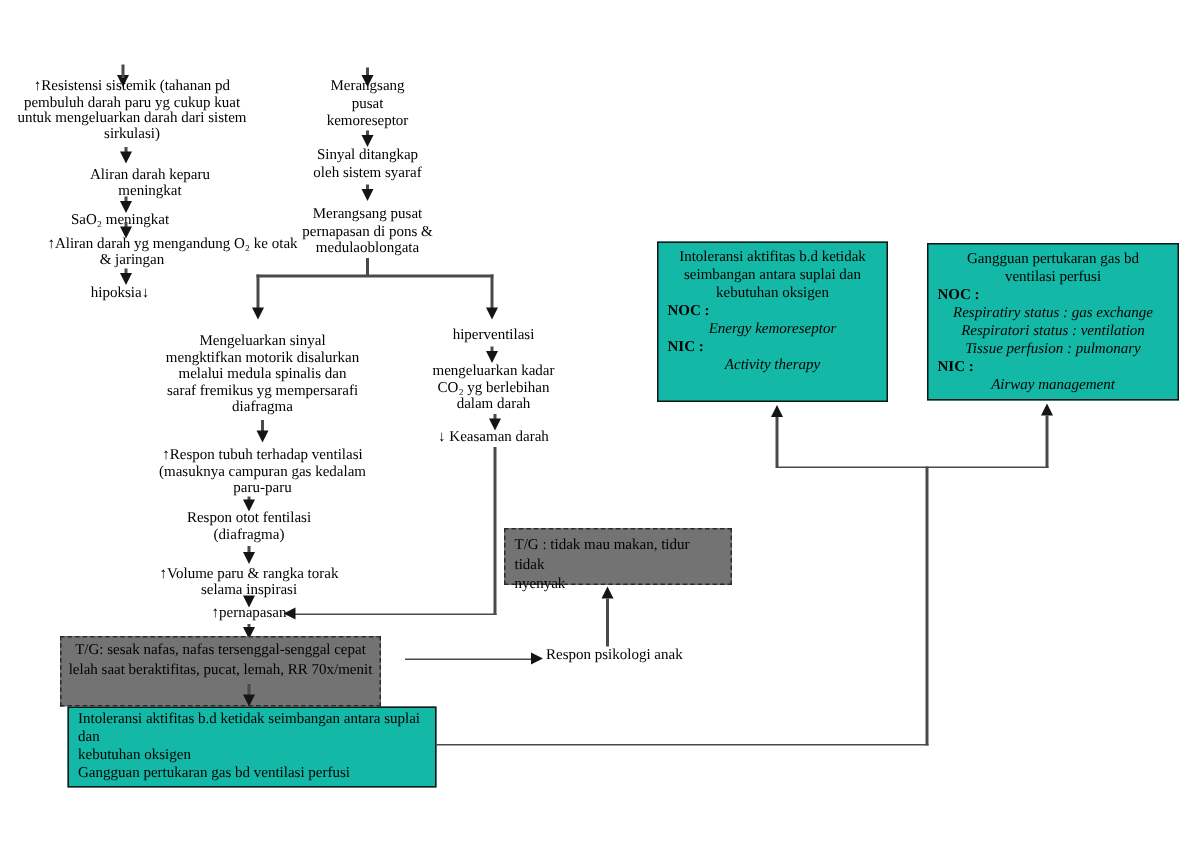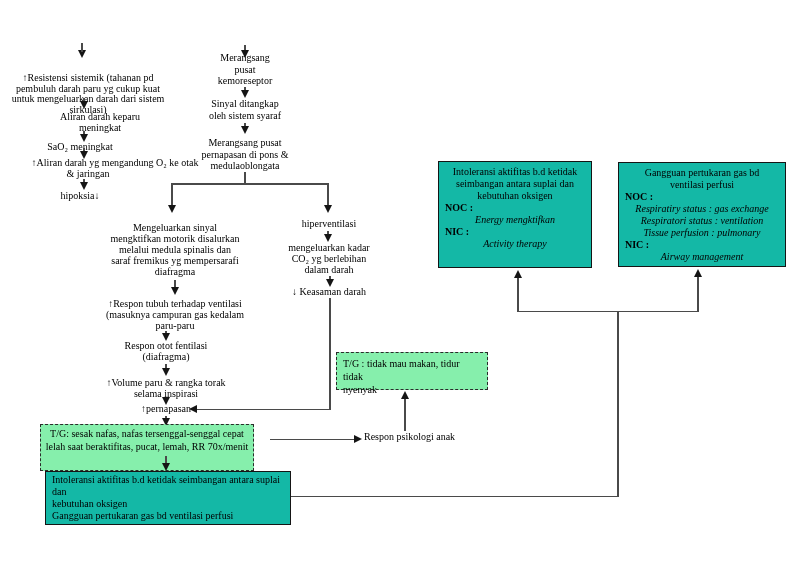--- a/index.html
+++ b/index.html
@@ -11,36 +11,36 @@
   .n{position:absolute;text-align:center;white-space:pre-line;line-height:10.5px;}
   .lh11{line-height:11px;}
   .lh115{line-height:11.5px;}
   .ln{position:absolute;background:#4a4a4a;}
   .td,.tu,.tl,.tr{position:absolute;width:0;height:0;}
   .td{border-left:4px solid transparent;border-right:4px solid transparent;border-top:8px solid #151515;}
   .tu{border-left:4px solid transparent;border-right:4px solid transparent;border-bottom:8px solid #151515;}
   .tl{border-top:4px solid transparent;border-bottom:4px solid transparent;border-right:8px solid #151515;}
   .tr{border-top:4px solid transparent;border-bottom:4px solid transparent;border-left:8px solid #151515;}
   .box{position:absolute;border:1px solid #151515;background:#14b8a6;box-sizing:border-box;}
-  .dashedbox{position:absolute;border:1px dashed #2b2b2b;background:#86efac;box-sizing:border-box;}
+  .dashedbox{position:absolute;border:1px dashed #2b2b2b;background:#737373;box-sizing:border-box;}
   .bx-title{text-align:center;white-space:pre-line;line-height:12px;}
   .lbl{font-weight:bold;line-height:12px;}
   .it{font-style:italic;white-space:pre-line;line-height:12px;text-align:center;}
   .dx-head{font-weight:bold;line-height:12px;}
   .dx-body{white-space:pre-line;line-height:12px;}
   .leftalign{text-align:left;}
 </style>
 </head>
 <body>
 
 <div id="canvas">
 
   <div class="td" style="left:78px;top:50px;"></div>
   <div class="ln" style="left:81.2px;top:43px;width:1.6px;height:9px;"></div>
-  <div class="n" style="left:0px;top:53px;width:176px;margin-top:20px;">↑Resistensi sistemik (tahanan pd
+  <div class="n" style="left:0px;top:53px;width:176px;">↑Resistensi sistemik (tahanan pd
 pembuluh darah paru yg cukup kuat
 untuk mengeluarkan darah dari sistem
 sirkulasi)</div>
 
   <div class="ln" style="left:83.2px;top:98px;width:1.6px;height:4px;"></div>
   <div class="td" style="left:80px;top:101px;"></div>
   <div class="n" style="left:12px;top:112px;width:176px;">Aliran darah keparu
 meningkat</div>
 
   <div class="ln" style="left:83.2px;top:131px;width:1.6px;height:4px;"></div>
@@ -145,21 +145,21 @@
 
   <div class="n leftalign" style="left:364px;top:432px;width:110px;text-align:left;">Respon psikologi anak</div>
   <div class="ln" style="left:270px;top:438.5px;width:85px;height:1.6px;"></div>
   <div class="tr" style="left:354px;top:435px;"></div>
 
   <div class="box" style="left:438px;top:161px;width:154px;height:107px;padding:4px 6px;">
     <div class="bx-title">Intoleransi aktifitas b.d ketidak
 seimbangan antara suplai dan
 kebutuhan oksigen</div>
     <div class="lbl">NOC :</div>
-    <div class="it">Energy mengktifkan</div>
+    <div class="it">Energy kemoreseptor</div>
     <div class="lbl">NIC :</div>
     <div class="it">Activity therapy</div>
   </div>
 
   <div class="box" style="left:618px;top:162px;width:168px;height:105px;padding:4px 6px;">
     <div class="bx-title">Gangguan pertukaran gas bd
 ventilasi perfusi</div>
     <div class="lbl">NOC :</div>
     <div class="it">Respiratiry status : gas exchange
 Respiratori status : ventilation

